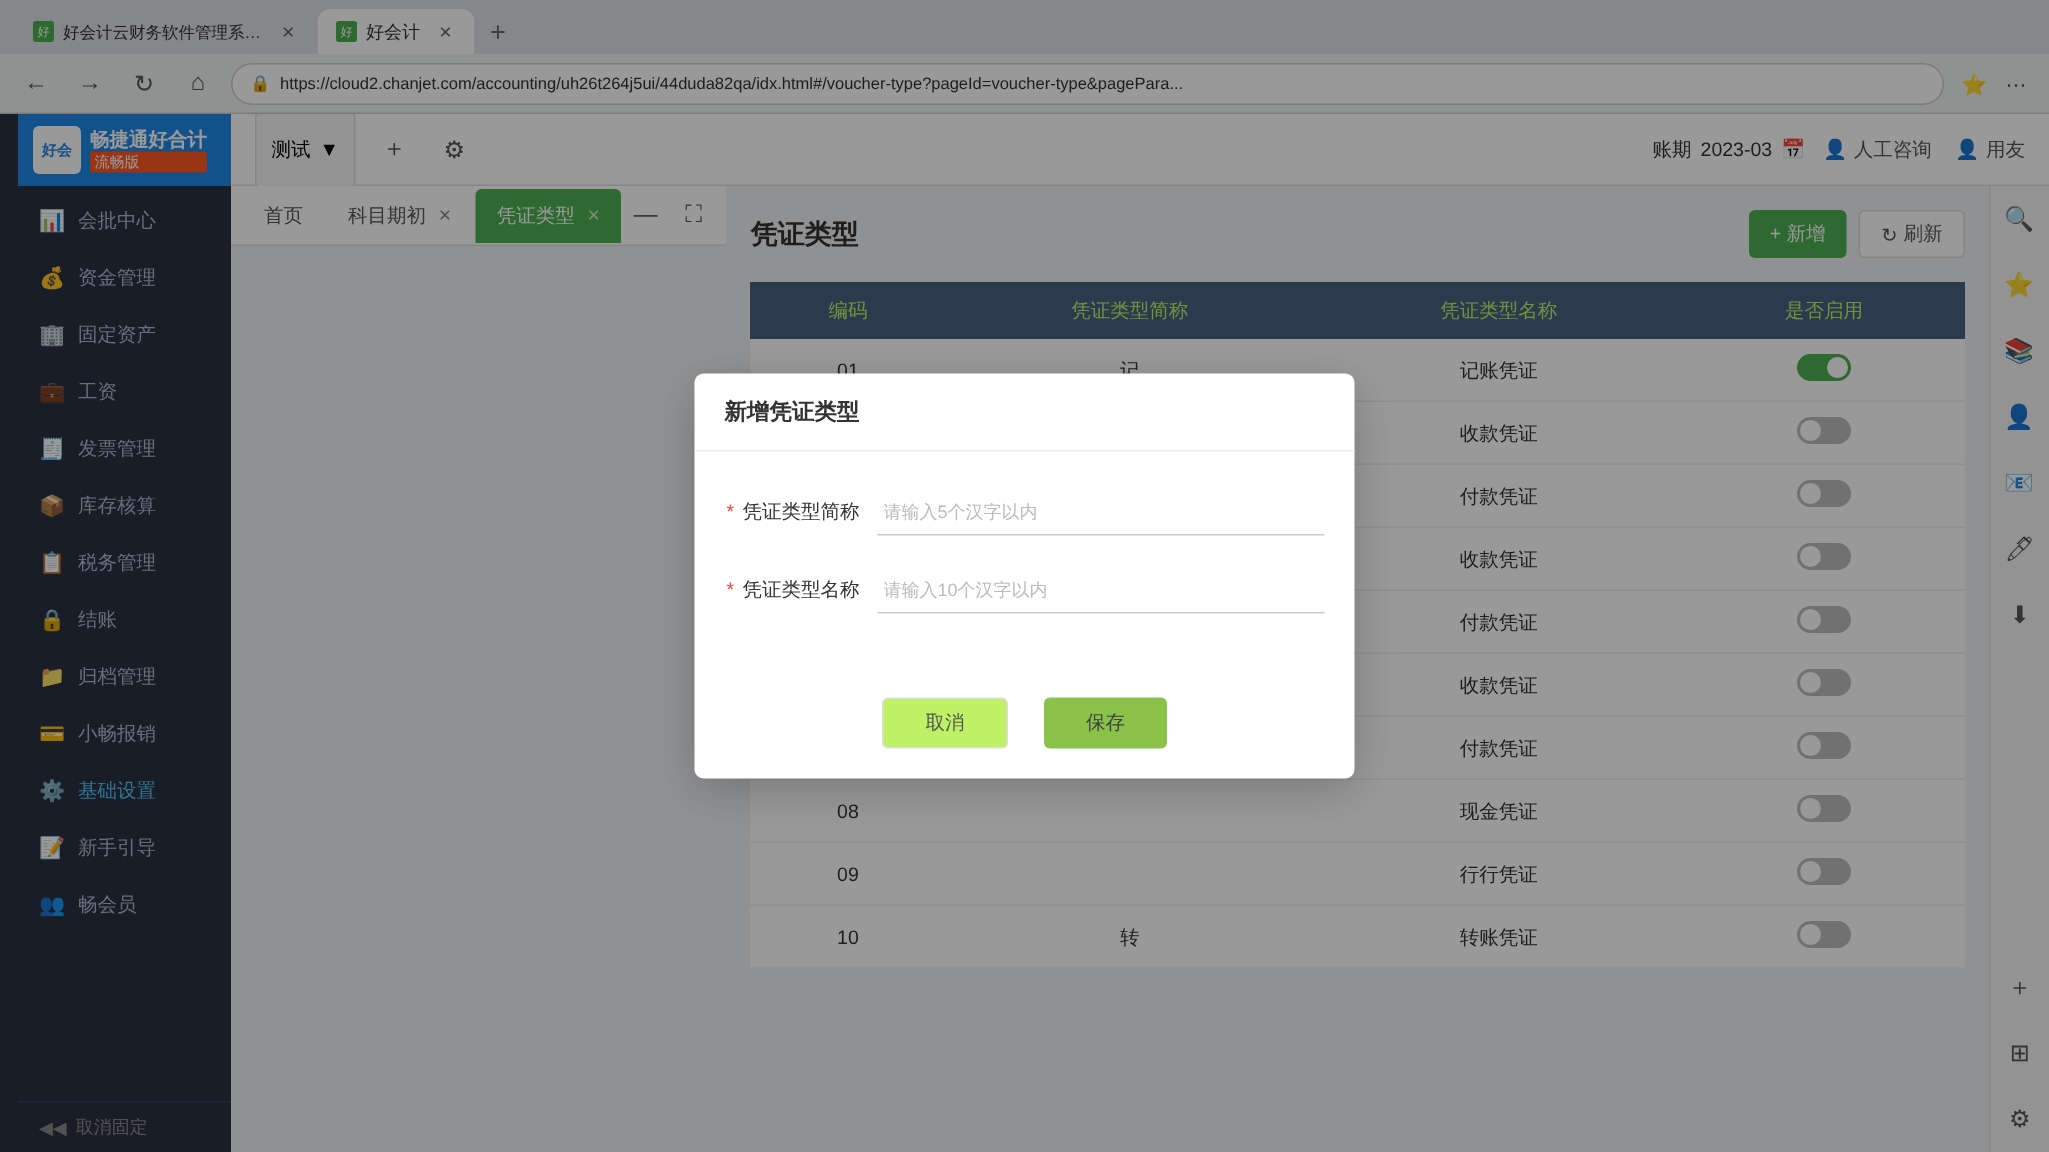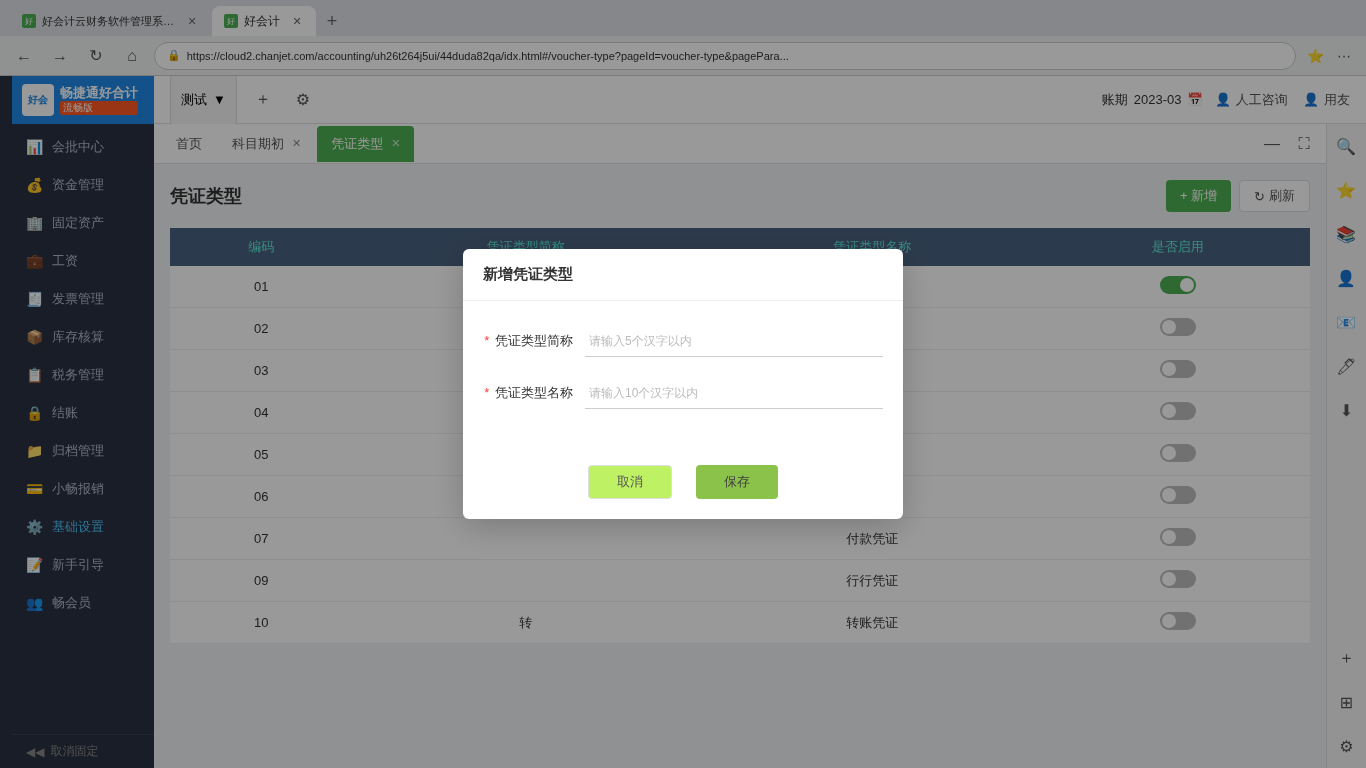--- a/index.html
+++ b/index.html
@@ -57,21 +57,21 @@
     
     .page-content { flex: 1; padding: 16px; overflow-y: auto; }
     .page-title-bar { display: flex; align-items: center; justify-content: space-between; margin-bottom: 16px; }
     .page-title { font-size: 18px; font-weight: bold; color: #333; }
     .title-actions { display: flex; gap: 8px; }
     .btn-primary { background: #4caf50; color: #fff; border: none; border-radius: 4px; padding: 6px 14px; cursor: pointer; font-size: 13px; display: flex; align-items: center; gap: 4px; }
     .btn-secondary { background: #fff; color: #555; border: 1px solid #ddd; border-radius: 4px; padding: 6px 14px; cursor: pointer; font-size: 13px; display: flex; align-items: center; gap: 4px; }
 
     
     .data-table { width: 100%; border-collapse: collapse; background: #fff; }
-    .data-table thead tr { background: #4a6280; color: #5eead4; }
+    .data-table thead tr { background: #4a6280; color: #bef264; }
     .data-table thead th { padding: 10px 16px; text-align: center; font-weight: normal; font-size: 13px; }
     .data-table tbody tr { border-bottom: 1px solid #eee; }
     .data-table tbody td { padding: 10px 16px; text-align: center; color: #333; font-size: 13px; }
     .toggle { width: 36px; height: 18px; border-radius: 9px; display: inline-block; position: relative; cursor: pointer; }
     .toggle.on { background: #4caf50; }
     .toggle.off { background: #bdbdbd; }
     .toggle::after { content: ''; position: absolute; width: 14px; height: 14px; background: #fff; border-radius: 50%; top: 2px; transition: left 0.2s; }
     .toggle.on::after { left: 20px; }
     .toggle.off::after { left: 2px; }
 
@@ -216,21 +216,21 @@
           <span>人工咨询</span>
         </div>
         <div class="user-btn">
           <span>👤</span>
           <span>用友</span>
         </div>
       </div>
     </div>
 
     <div style="flex:1;display:flex;overflow:hidden;">
-      <div style="flex:1;display:flex;flex-direction:column;overflow:hidden;">
+      <div style="flex:1;display:flex;overflow:hidden;">
 
         <div class="page-tabs">
           <div class="page-tab">
             <span>首页</span>
           </div>
           <div class="page-tab">
             <span>科目期初</span>
             <span class="tab-close">✕</span>
           </div>
           <div class="page-tab active">
@@ -314,20 +314,28 @@
     </tr>
                 <tr>
       <td>07</td>
       <td></td>
       <td>付款凭证</td>
       <td>
         <span class="toggle off"></span>
       </td>
     </tr>
                 <tr>
+      <td>08</td>
+      <td></td>
+      <td>现金凭证</td>
+      <td>
+        <span class="toggle off"></span>
+      </td>
+    </tr>
+                <tr>
       <td>09</td>
       <td></td>
       <td>行行凭证</td>
       <td>
         <span class="toggle off"></span>
       </td>
     </tr>
                 <tr>
       <td>10</td>
       <td>转</td>

